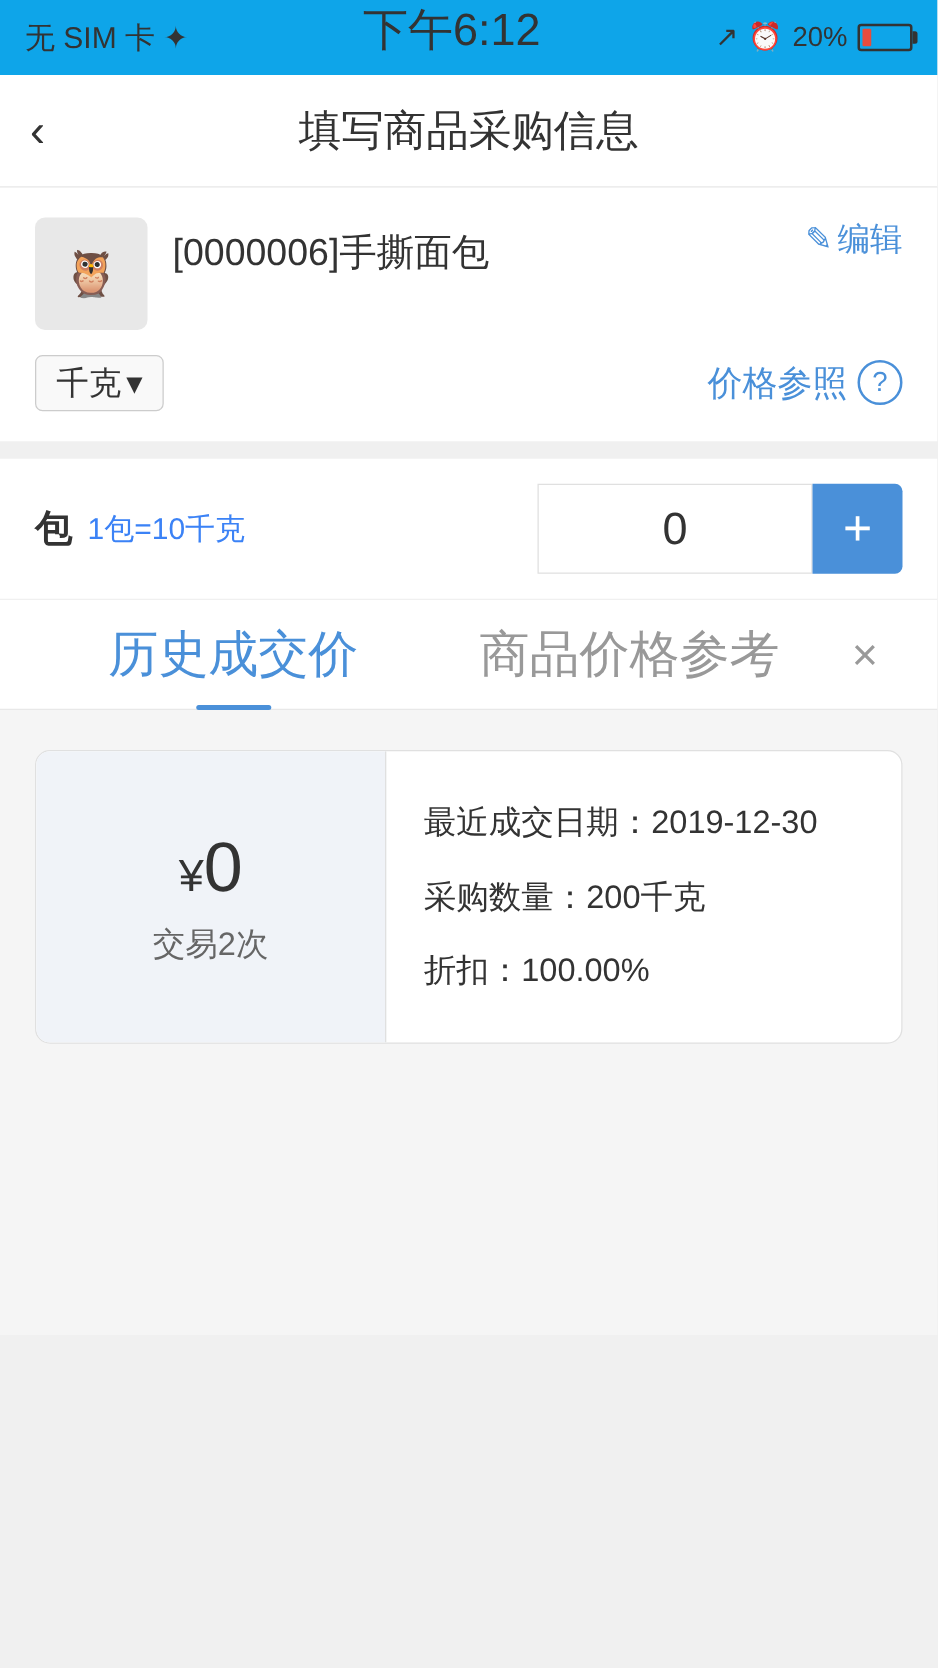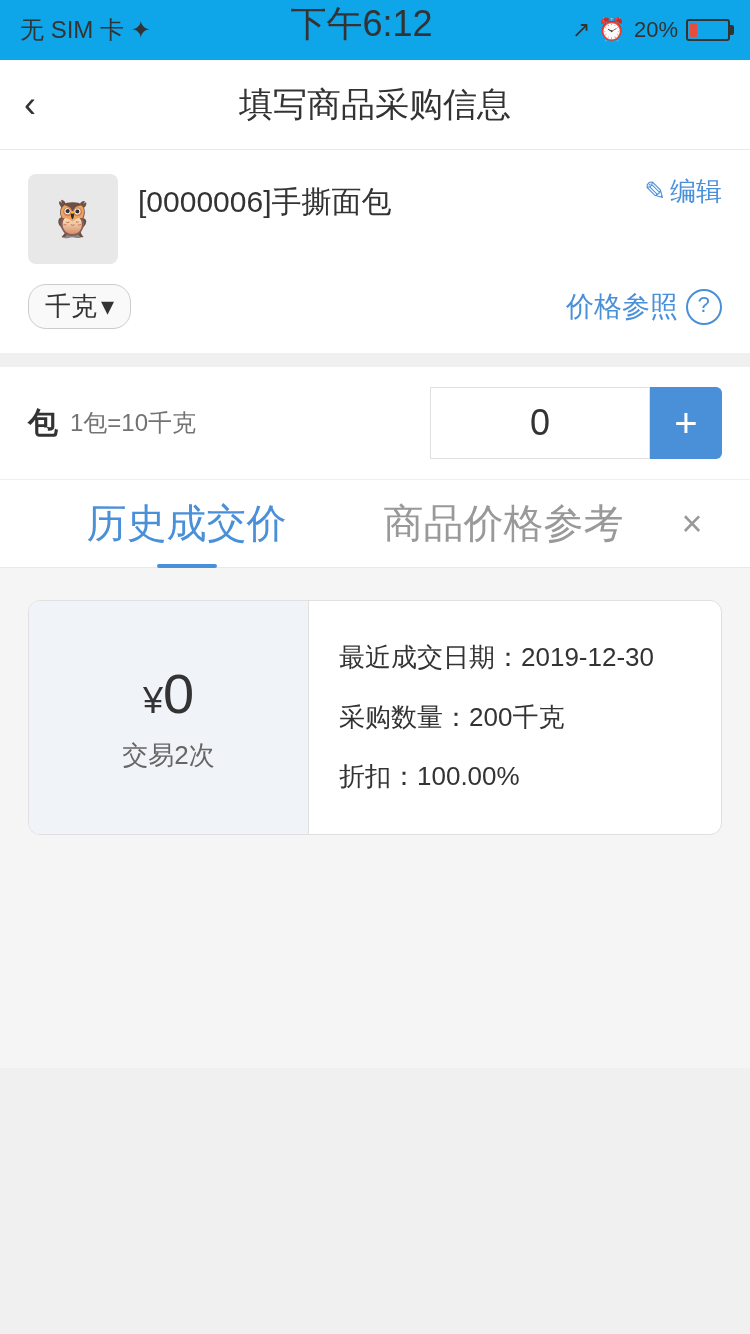--- a/index.html
+++ b/index.html
@@ -144,37 +144,35 @@
     }
     .unit-row {
       display: flex;
       align-items: center;
       gap: 12px;
       font-size: 28px;
       color: #666;
     }
     .unit-select {
       border: 1px solid #ccc;
-      border-radius: 18px;
+      border-radius: 6px;
       padding: 4px 16px;
       font-size: 26px;
       color: #333;
       display: flex;
       align-items: center;
       gap: 4px;
       background: #f9f9f9;
     }
     .price-ref {
       font-size: 28px;
       color: #4a90d9;
       display: flex;
-      align-items: center;
       gap: 8px;
       cursor: pointer;
-      font-family: Liberation Mono, monospace;
     }
 
     
     .quantity-row {
       background: #fff;
       padding: 20px 28px;
       display: flex;
       align-items: center;
       justify-content: space-between;
       border-bottom: 1px solid #f0f0f0;
@@ -186,21 +184,21 @@
       align-items: center;
       gap: 12px;
     }
     .unit-box {
       font-size: 30px;
       color: #333;
       font-weight: 600;
     }
     .unit-hint {
       font-size: 24px;
-      color: #737373;
+      color: #3b82f6;
     }
     .qty-control {
       display: flex;
       align-items: center;
       gap: 0;
     }
     .qty-input {
       width: 220px;
       height: 72px;
       border: 1px solid #e0e0e0;

